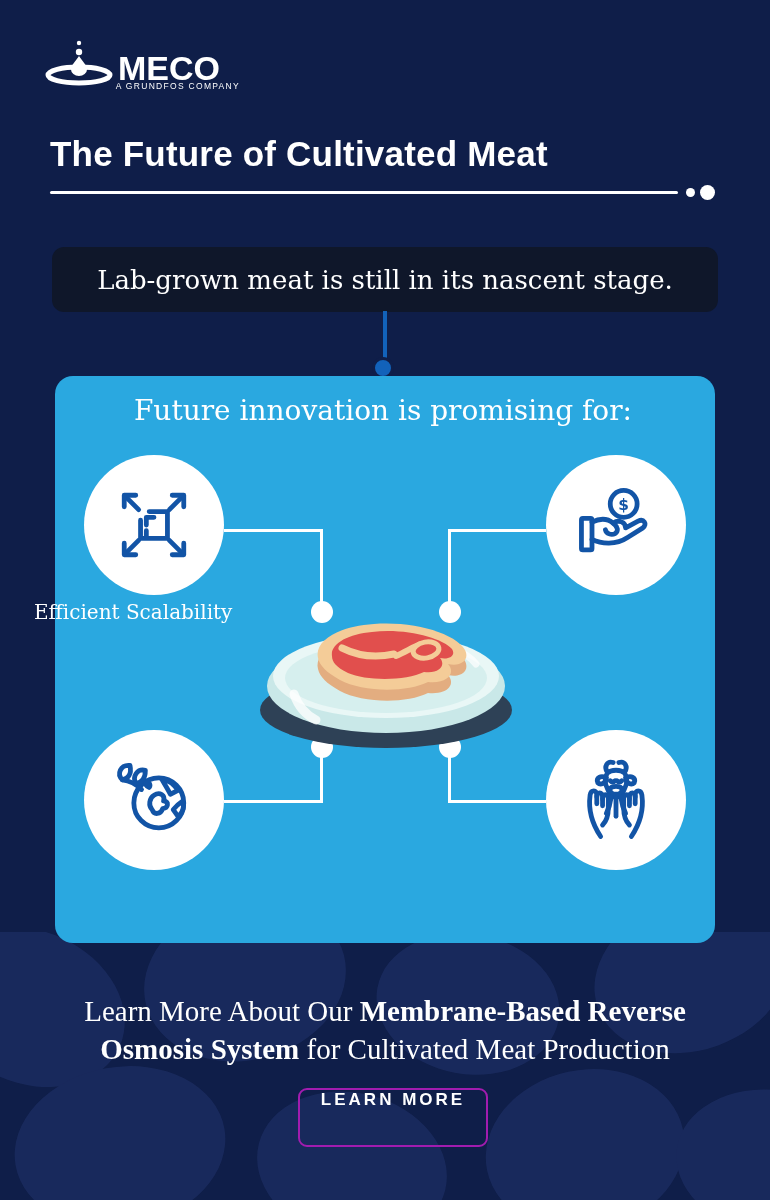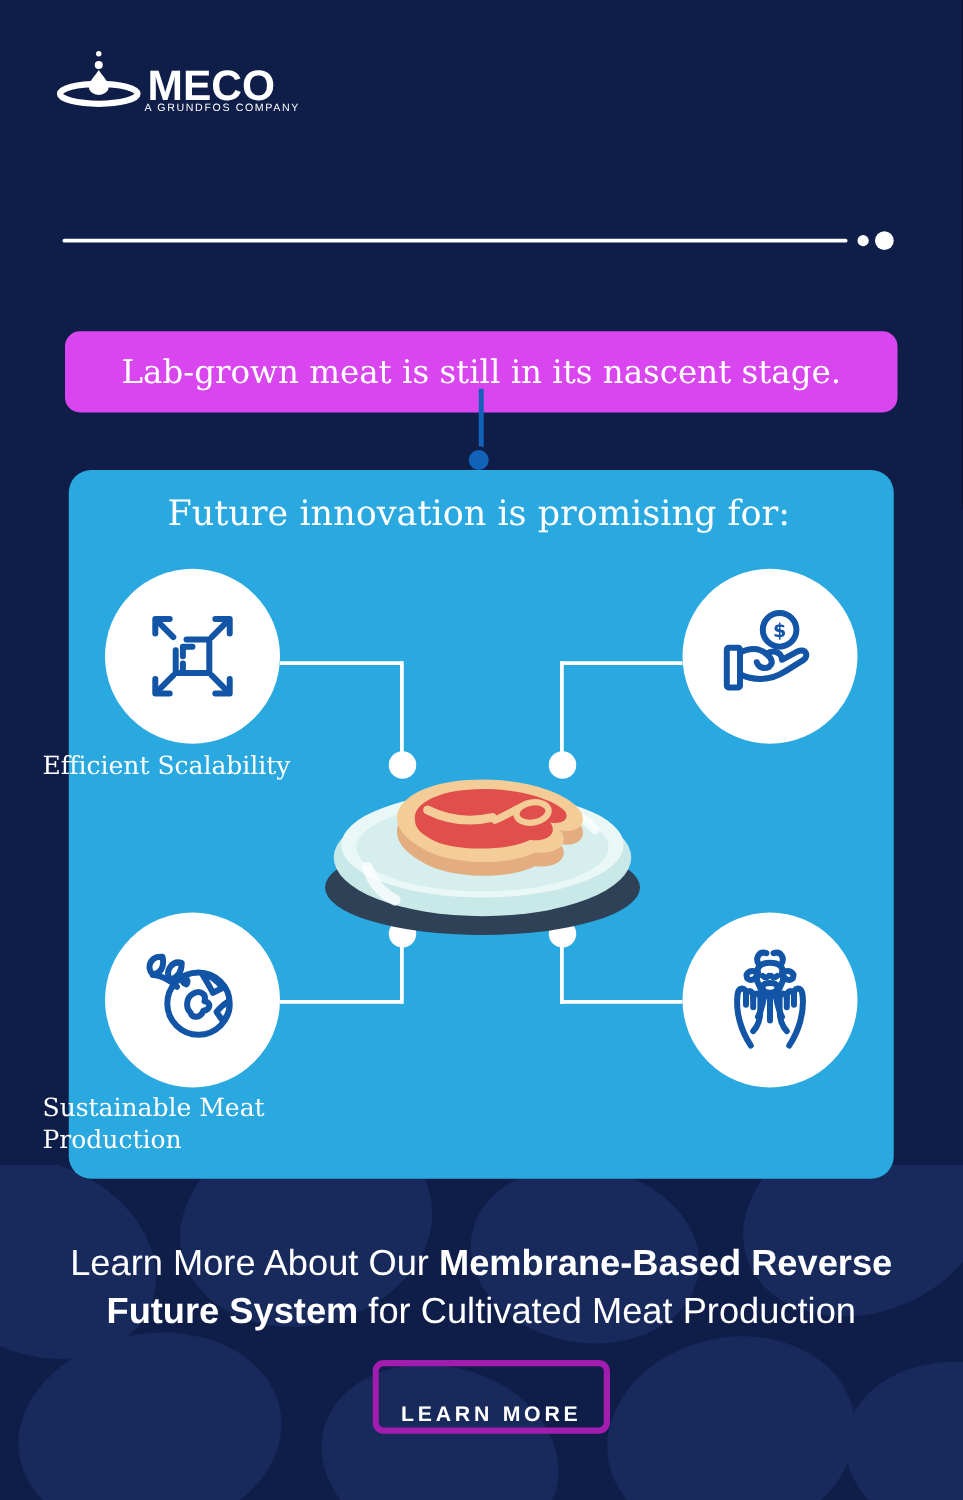--- a/index.html
+++ b/index.html
@@ -21,23 +21,23 @@
     left:50px; top:134px; width:680px;
     font-size:35px; font-weight:700; letter-spacing:0.2px;
   }
   .rule  { left:50px; top:191px; width:628px; height:3px; background:#fff; border-radius:2px; }
   .dot-sm{ left:686px; top:188px; width:9px;  height:9px;  background:#fff; border-radius:50%; }
   .dot-lg{ left:700px; top:185px; width:15px; height:15px; background:#fff; border-radius:50%; }
 
   
   .banner {
     left:52px; top:247px; width:666px; height:65px;
-    background:#d946ef; border-radius:12px;
+    background:#0f172a; border-radius:12px;
     display:flex; align-items:center; justify-content:center;
-    font-family:"DejaVu Serif", serif; font-size:26px;margin-top:18px;
+    font-family:"DejaVu Serif", serif; font-size:26px;
   }
   .stem { left:383px; top:311px; width:4px; height:48px; background:#1262ba; }
   .node {
     left:372px; top:357px; width:22px; height:22px;
     background:#1262ba; border:3px solid #0f1e49; border-radius:50%;
   }
 
   
   .panel { left:55px; top:376px; width:660px; height:567px; background:#2aa8e0; border-radius:18px; }
   .panel-title {
@@ -62,29 +62,29 @@
   .l-br { left:496px; top:874px; }
 
   .conn { background:#fff; }
   .conn-dot { width:22px; height:22px; border-radius:50%; background:#fff; }
 
   .dish { left:256px; top:598px; width:260px; height:158px; }
 
   
   .footer-text {
     left:35px; top:992px; width:700px; text-align:center;
-    font-family:Liberation Sans, sans-serif; font-size:29px; line-height:38px;
+    font-family:Liberation Serif, serif; font-size:29px; line-height:38px;
   }
   .footer-text b { font-weight:700; }
   .learn-btn {
     left:298px; top:1088px; width:190px; height:59px;
-    background:transparent; border:5px solid #a21caf; border-radius:9px;
+    background:transparent; border:2px solid #a21caf; border-radius:9px;
     color:#fff; font-family:"Liberation Sans", sans-serif;
     font-size:17px; font-weight:700; letter-spacing:3px;
-    display:flex; align-items:flex-end; justify-content:center; cursor:pointer;
+    display:flex; align-items:flex-start; justify-content:center; cursor:pointer;
   }
   .icon96 { width:96px; height:96px; }
 </style>
 </head>
 <body>
 
 <div class="page">
 
   <svg class="pattern" viewBox="0 0 770 268" aria-hidden="true">
     <g fill="#1d2e63" opacity="0.75">
@@ -101,20 +101,21 @@
 
   <svg class="abs logo z1" viewBox="0 0 200 56">
     <circle cx="35" cy="5" r="2.2" fill="#fff"></circle>
     <circle cx="35" cy="14" r="3.2" fill="#fff"></circle>
     <path d="M35,18 C32,23 27,27 27,31.5 A8,6.5 0 0 0 43,31.5 C43,27 38,23 35,18 Z" fill="#fff"></path>
     <ellipse cx="35" cy="37" rx="31" ry="8" fill="none" stroke="#fff" stroke-width="5"></ellipse>
     <text x="74" y="42" font-family="Liberation Sans, sans-serif" font-size="34" font-weight="bold" fill="#fff" letter-spacing="0">MECO</text>
     <text x="196" y="51" text-anchor="end" font-family="Liberation Sans, sans-serif" font-size="8.5" letter-spacing="1.3" fill="#fff">A GRUNDFOS COMPANY</text>
   </svg>
 
+  <div class="abs title z1">The Future of Cultivated Meat</div>
   <div class="abs rule z1"></div>
   <div class="abs dot-sm z1"></div>
   <div class="abs dot-lg z1"></div>
 
   <div class="abs banner z1">
     <span>Lab-grown meat is still in its nascent stage.</span>
   </div>
   <div class="abs stem z1"></div>
   <div class="abs node z1"></div>
 
@@ -175,21 +176,20 @@
         <path d="M50,45 C56,41 62,45 60,51 C66,52 65,58 59,59 C57,65 50,66 48,60 C44,56 45,48 50,45 Z"></path>
         <path d="M58,28 C64,29 71,34 75,40 L67,44 C64,38 60,32 58,28 Z"></path>
         <path d="M80,51 C82,57 80,63 75,67 L70,60 C73,56 77,53 80,51 Z"></path>
         <path d="M41,30 C45,31 47,34 45,37 C42,36 40,33 41,30 Z"></path>
         <path d="M37,39 C31,33 25,30 17,29"></path>
         <path d="M17,29 C11,23 15,13 25,14 C27,23 23,28 17,29 Z"></path>
         <path d="M31,33 C27,25 33,17 41,19 C41,28 37,32 31,33 Z"></path>
       </g>
     </svg>
   </div>
-  <div class="abs feat-label l-bl z1">Sustainable Meat Production</div>
 
   <div class="abs circle c-br z1">
     <svg class="icon96" viewBox="0 0 100 100">
       <g fill="none" stroke="#1254a6" stroke-width="5" stroke-linecap="round" stroke-linejoin="round">
         <path d="M34,88 C26,76 21,60 23,45 C24,39 30,39 30,45 L30,54"></path>
         <path d="M30,47 C30,41 36,41 36,47 L36,56"></path>
         <path d="M36,49 C36,43 42,43 42,49 L42,58 C42,66 40,72 36,76"></path>
         <path d="M66,88 C74,76 79,60 77,45 C76,39 70,39 70,45 L70,54"></path>
         <path d="M70,47 C70,41 64,41 64,47 L64,56"></path>
         <path d="M64,49 C64,43 58,43 58,49 L58,58 C58,66 60,72 64,76"></path>
@@ -220,20 +220,20 @@
       <path d="M62,66 C58,48 84,34 118,32 C160,29 200,42 209,58 C214,68 205,75 192,72 C200,81 192,92 172,90 C150,101 106,100 84,88 C70,80 64,74 62,66 Z" fill="#f4cc98"></path>
       <path d="M76,64 C74,52 92,42 116,40 C150,36 186,46 196,57 C200,63 194,68 184,66 C190,73 184,82 168,80 C150,89 110,89 92,81 C80,75 76,70 76,64 Z" fill="#e14f4d"></path>
       <path d="M86,56 C102,64 120,66 138,62" stroke="#f4cc98" stroke-width="7" stroke-linecap="round" fill="none"></path>
       <path d="M140,64 C150,60 158,54 166,52" stroke="#f4cc98" stroke-width="6" stroke-linecap="round" fill="none"></path>
       <ellipse cx="170" cy="58" rx="13" ry="8" fill="#e14f4d" stroke="#f4cc98" stroke-width="5" transform="rotate(-10 170 58)"></ellipse>
     </g>
   </svg>
 
   <div class="abs footer-text z1">
     <span>Learn More About Our </span><b>Membrane-Based Reverse</b><br>
-    <b>Future System</b><span> for Cultivated Meat Production</span>
+    <b>Osmosis System</b><span> for Cultivated Meat Production</span>
   </div>
 
   <button class="abs learn-btn z1">
     <span>LEARN MORE</span>
   </button>
 
 </div>
 
 </body></html>

